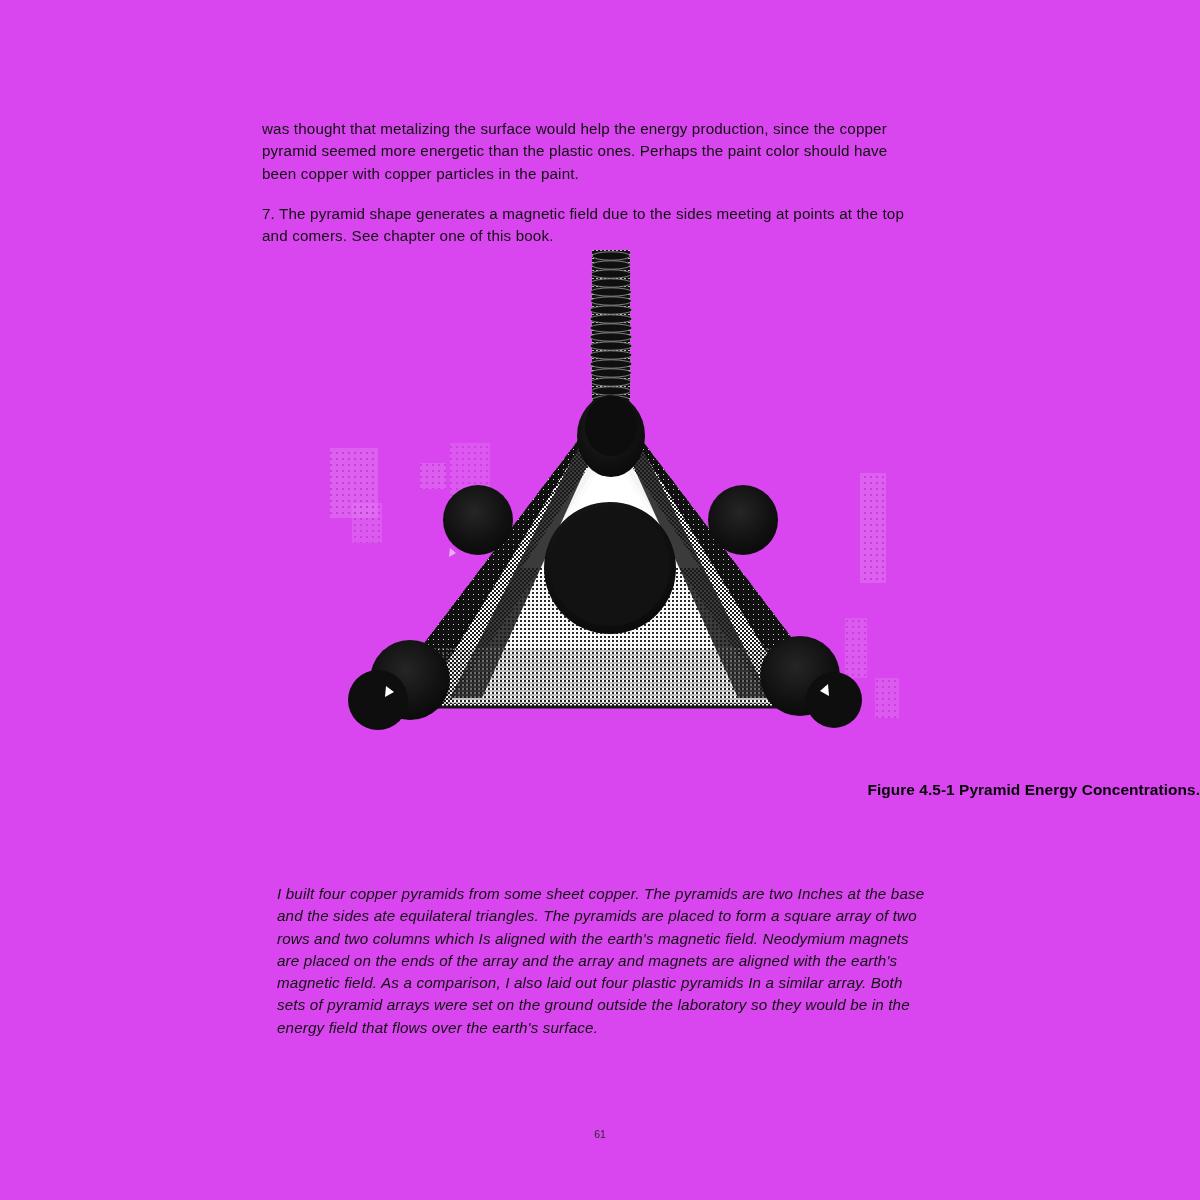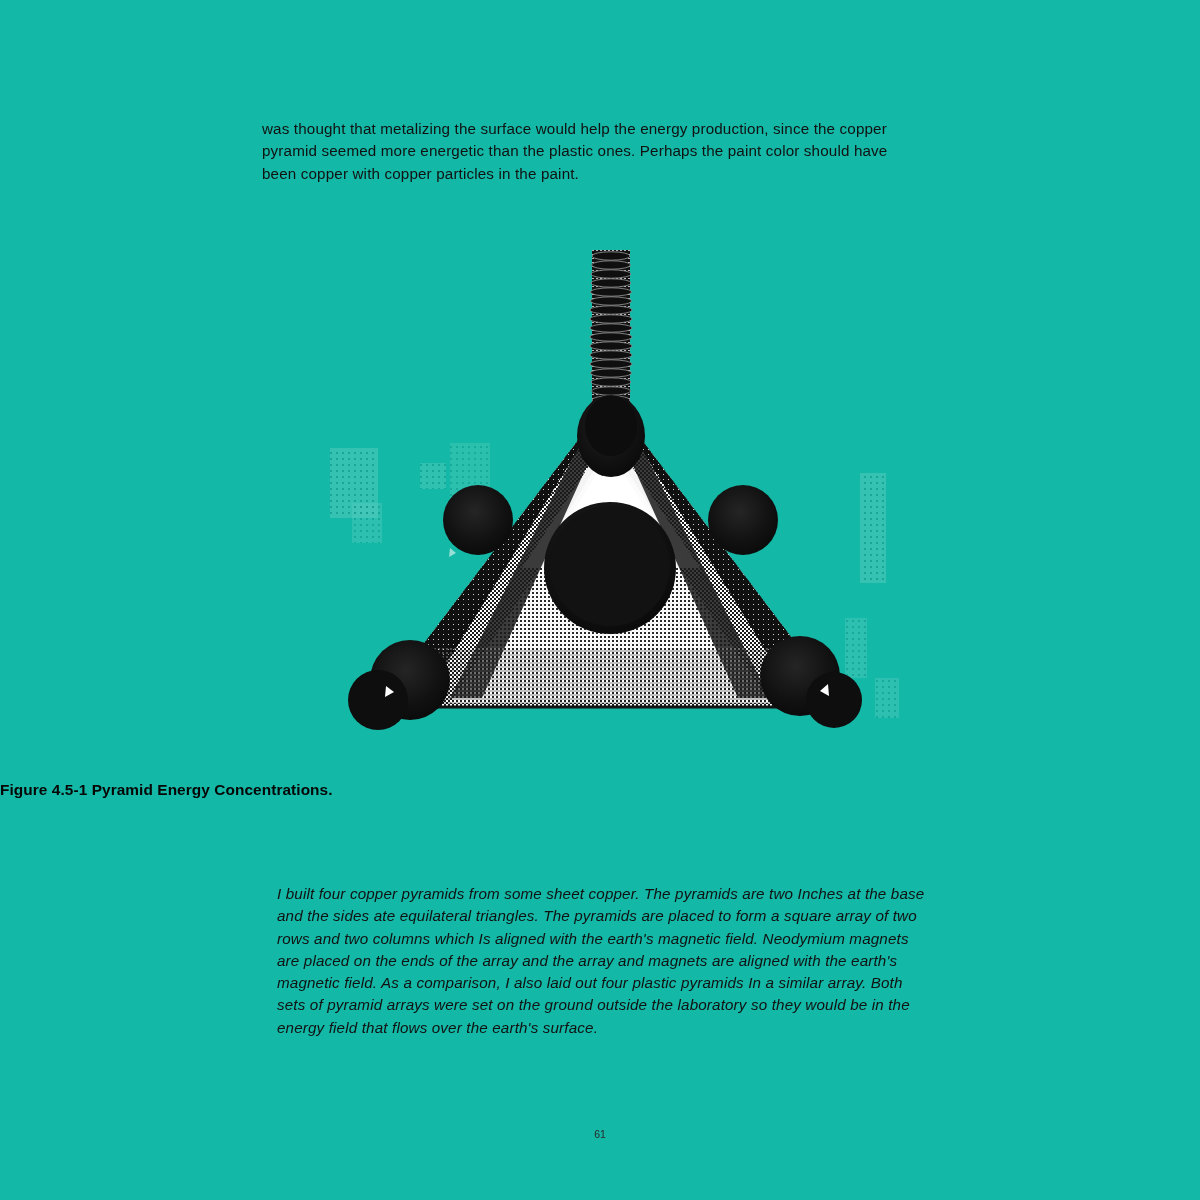--- a/index.html
+++ b/index.html
@@ -12,21 +12,21 @@
     height: 1200px;
     position: relative;
     overflow: hidden;
     font-family: "Liberation Sans", sans-serif;
     color: #0a0a0a;
   }
 
   .page {
     position: absolute;
     inset: 0;
-    background: #14b8a6;
+    background: #d946ef;
   }
 
   
   .para {
     position: absolute;
     font-size: 15.2px;
     line-height: 22.3px;
     letter-spacing: 0.01em;
     color: #111111;
     text-align: left;
@@ -38,21 +38,21 @@
   #section-heading {
     position: absolute;
     left: 277px; top: 842px; width: 640px;
     font-size: 15.2px; line-height: 22.3px; color: #111111;
   }
   #para-body   { left: 277px; top: 883px;  width: 648px; font-style: italic; }
 
   .caption {
     position: absolute;
     left: 0; top: 781px; width: 1200px;
-    text-align: left;
+    text-align: right;
     font-size: 15.4px;
     font-weight: bold;
     letter-spacing: 0.005em;
     color: #060606;
   }
 
   .page-number {
     position: absolute;
     left: 0; top: 1128px; width: 1200px;
     text-align: center;
@@ -70,20 +70,21 @@
   }
   #figure svg { display: block; width: 100%; height: 100%; }
 </style>
 </head>
 <body>
 
 <div class="page">
 
   <div class="para" id="para-intro">was thought that metalizing the surface would help the energy production, since the copper pyramid seemed more energetic than the plastic ones. Perhaps the paint color should have been copper with copper particles in the paint.</div>
 
+  <div class="para" id="para-point7">7. The pyramid shape generates a magnetic field due to the sides meeting at points at the top and comers. See chapter one of this book.</div>
 
   <div id="figure">
     <svg viewBox="0 0 620 520" preserveAspectRatio="none">
       <defs>
 
         <pattern id="dither50" width="4" height="4" patternUnits="userSpaceOnUse">
           <rect width="4" height="4" fill="#ffffff"></rect>
           <rect x="0" y="0" width="2" height="2" fill="#1c1c1c"></rect>
           <rect x="2" y="2" width="2" height="2" fill="#1c1c1c"></rect>
         </pattern>

